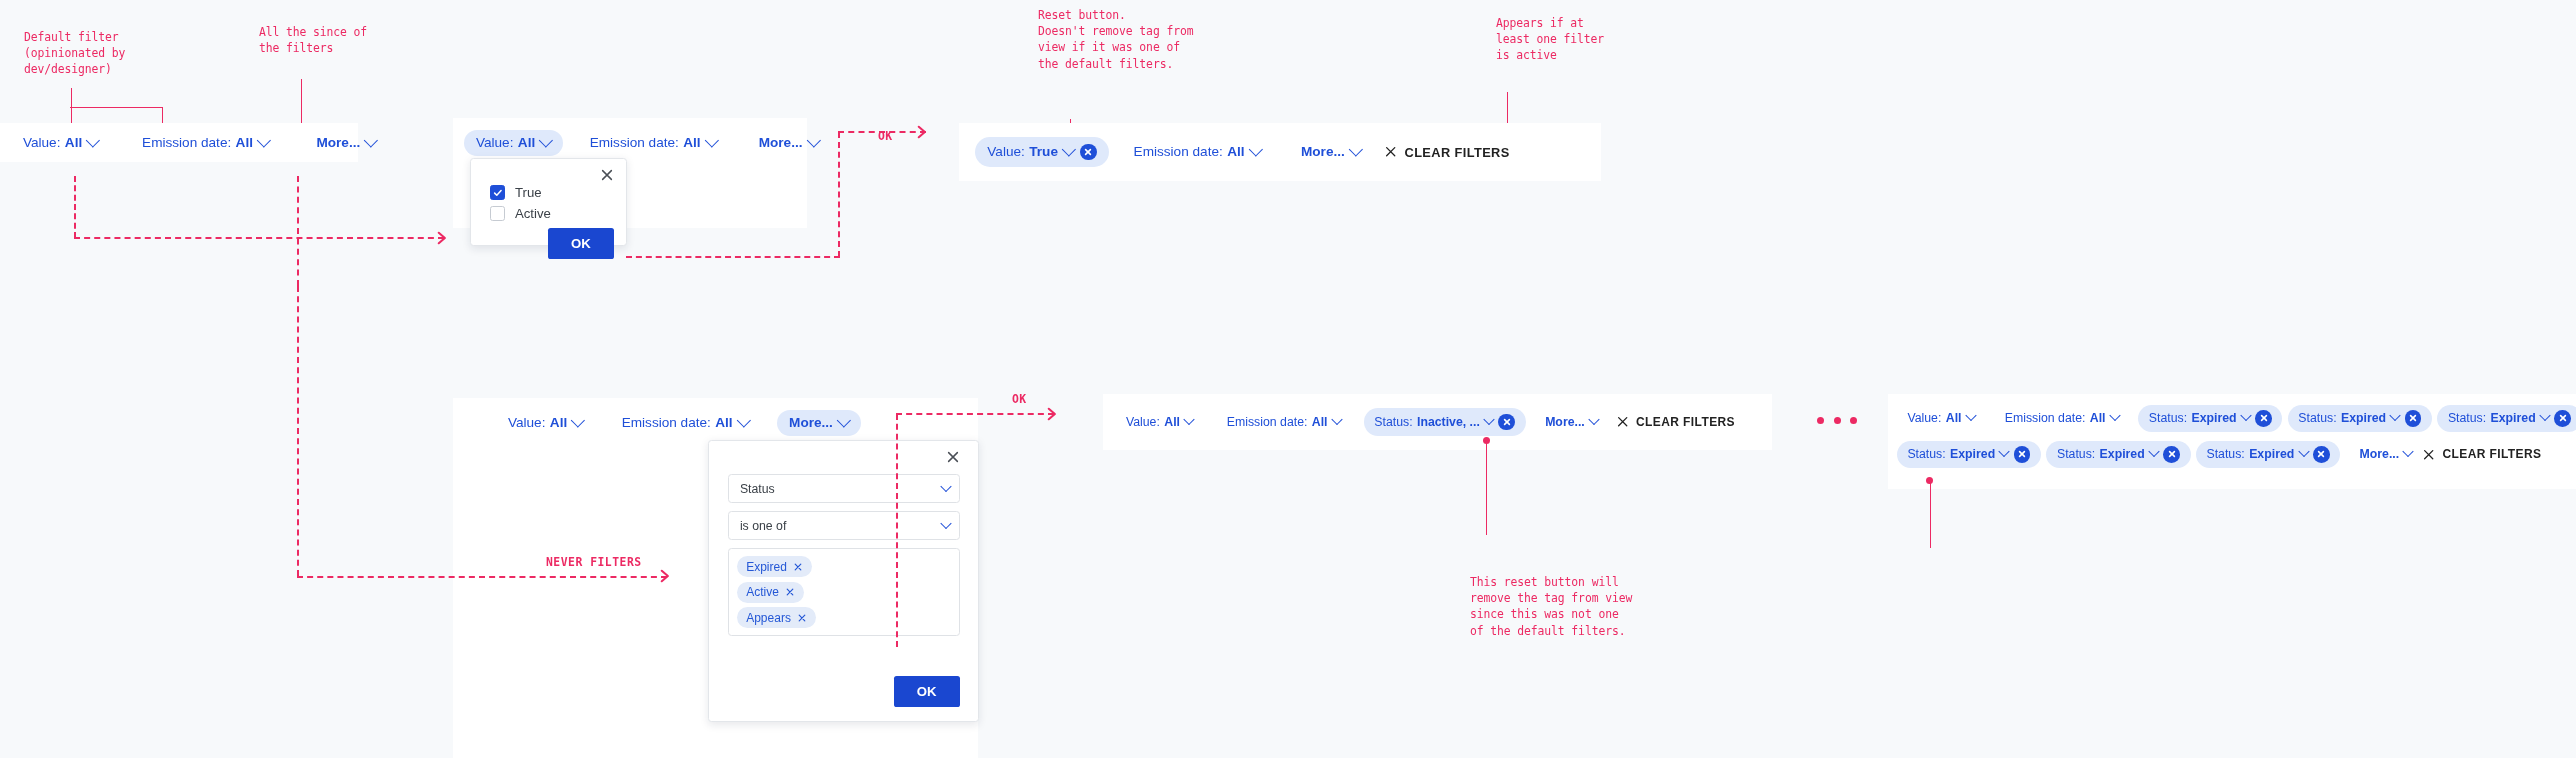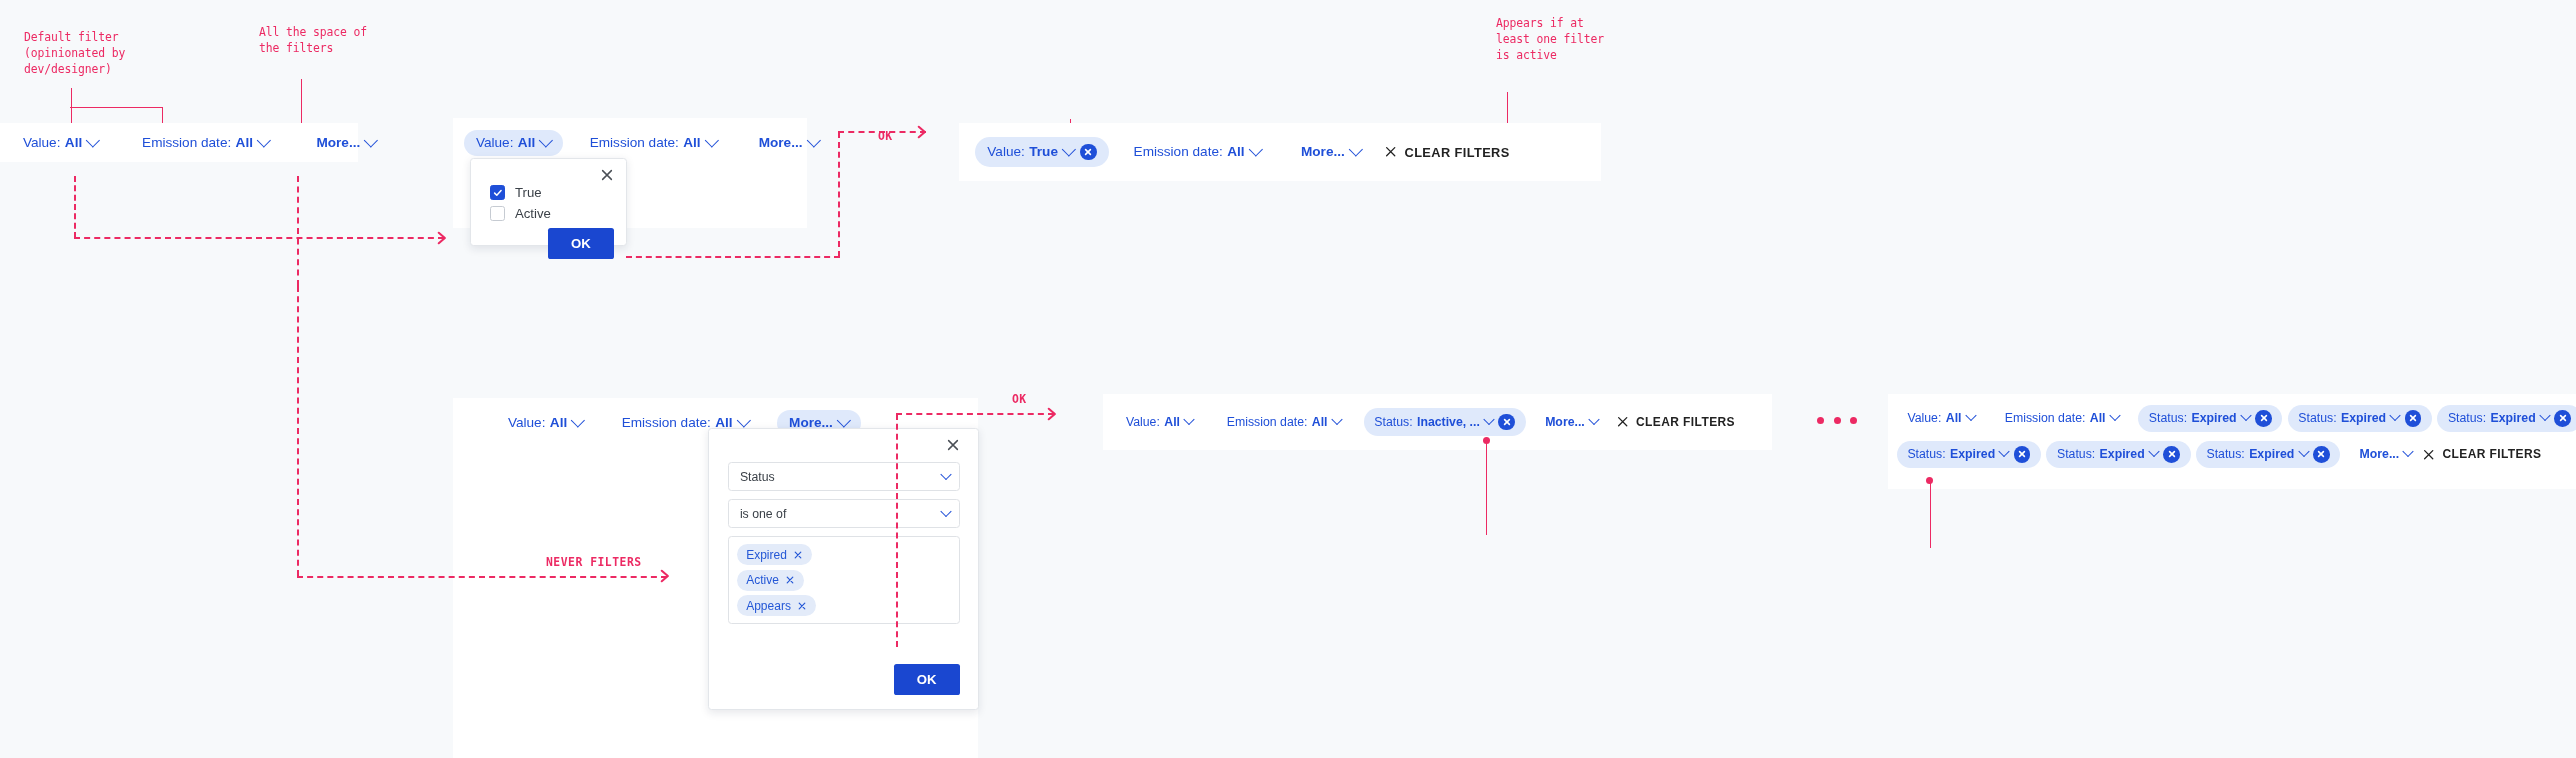--- a/index.html
+++ b/index.html
@@ -147,22 +147,26 @@
   .ellipsis i { width: 7px; height: 7px; border-radius: 50%; background: #ec2a63; display:block; }
 </style>
 </head>
 <body>
 
 <div id="stage">
 
   <div class="ann" style="left:24px; top:29px;">Default filter
 (opinionated by
 dev/designer)</div>
-  <div class="ann" style="left:259px; top:24px;">All the space of
+  <div class="ann" style="left:259px; top:24px;">All the since of
 the filters</div>
+  <div class="ann" style="left:1038px; top:7px;">Reset button.
+Doesn't remove tag from
+view if it was one of
+the default filters.</div>
   <div class="ann" style="left:1496px; top:15px;">Appears if at
 least one filter
 is active</div>
 
   <div class="lead v" style="left:71px; top:88px; height:48px;"></div>
   <div class="lead h" style="left:70px; top:107px; width:92px;"></div>
   <div class="lead v" style="left:162px; top:107px; height:28px;"></div>
   <div class="dot" style="left:68px; top:132px;"></div>
   <div class="dot" style="left:159px; top:132px;"></div>
   <div class="lead v" style="left:301px; top:79px; height:56px;"></div>
@@ -309,21 +313,21 @@
           </span>
         <span class="caret"></span>
       </div>
       <div class="chip active" style="margin-left:16px;">
         <span class="val">More...</span>
         <span class="caret"></span>
       </div>
     </div>
   </div>
 
-  <div class="pop" style="left:708px; top:428px; width:271px; height:282px; padding:8.8px 18.5px 14px;">
+  <div class="pop" style="left:708px; top:440px; width:271px; height:282px; padding:8.8px 18.5px 14px;">
     <div class="closerow">
       <svg class="closex" viewBox="0 0 16 16">
         <path d="M3 3 L13 13 M13 3 L3 13" stroke="#4a4f56" stroke-width="1.7" stroke-linecap="round"></path>
       </svg>
     </div>
     <div class="sel" style="margin-top:10.6px;">
       <span>Status</span>
       <span class="sp caret"></span>
     </div>
     <div class="sel" style="margin-top:8px;">
@@ -403,20 +407,24 @@
         <svg class="xi" viewBox="0 0 14 14">
           <path d="M2 2 L12 12 M12 2 L2 12" stroke="#222" stroke-width="1.6" stroke-linecap="round"></path>
         </svg>
         <span>CLEAR FILTERS</span>
       </div>
     </div>
   </div>
 
   <div class="lead v" style="left:1486px; top:438px; height:97px;"></div>
   <div class="dot" style="left:1483px; top:437px;"></div>
+  <div class="ann" style="left:1470px; top:574px;">This reset button will
+remove the tag from view
+since this was not one
+of the default filters.</div>
 
   <div class="ellipsis" style="left:1817px; top:417px;">
     <i></i>
       <i></i>
       <i></i>
   </div>
 
   <div class="bar" style="left:1888px; top:394px; width:688px; height:95px; align-items:flex-start; padding:10.6px 8.8px 0;">
     <div class="barcol">
       <div class="barrow">

